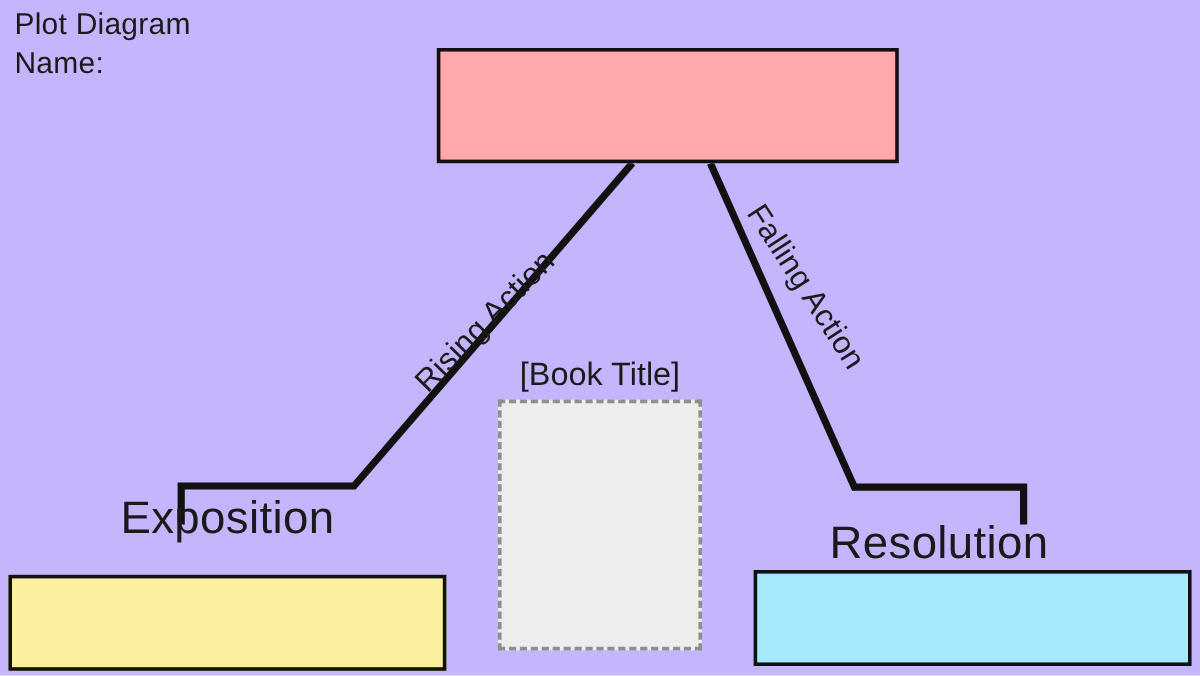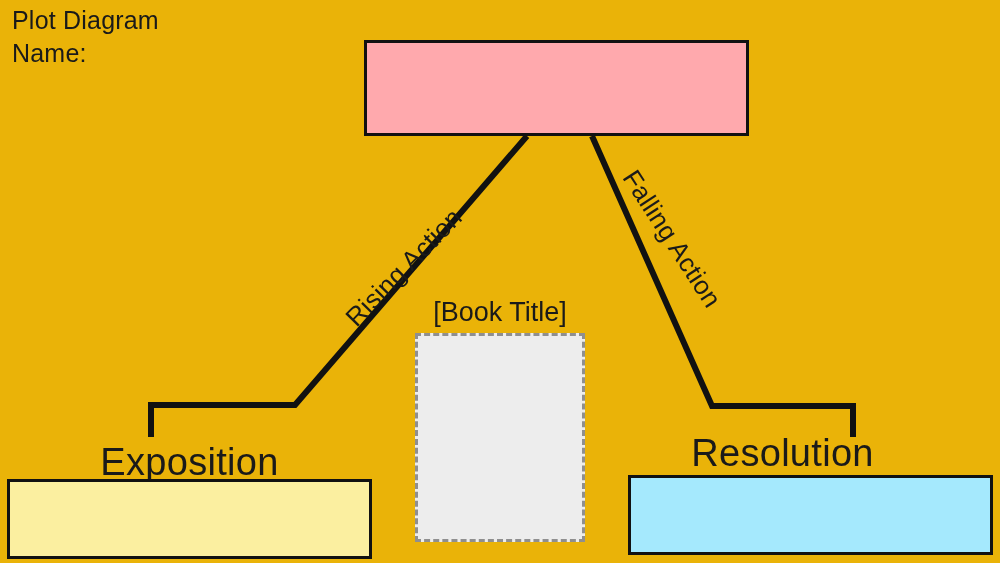--- a/index.html
+++ b/index.html
@@ -9,21 +9,21 @@
     background: #ffffff;
   }
   body {
     font-family: "Liberation Sans", sans-serif;
     color: #1a1a1a;
   }
   #canvas {
     position: relative;
     width: 1000px;
     height: 563px;
-    background: #eab308;
+    background: #c4b5fd;
     overflow: hidden;
   }
 
   
   .meta {
     position: absolute;
     left: 12px;
     top: 4px;
     font-size: 25px;
     line-height: 33px;
@@ -62,21 +62,21 @@
   }
 
   #exposition-box {
     left: 7px;
     top: 479px;
     width: 365px;
     height: 80px;
   }
   #exposition-label {
     left: 7px;
-    top: 442px;
+    top: 412px;
     width: 365px;
   }
 
   #resolution-box {
     left: 628px;
     top: 475px;
     width: 365px;
     height: 80px;
   }
   #resolution-label {

